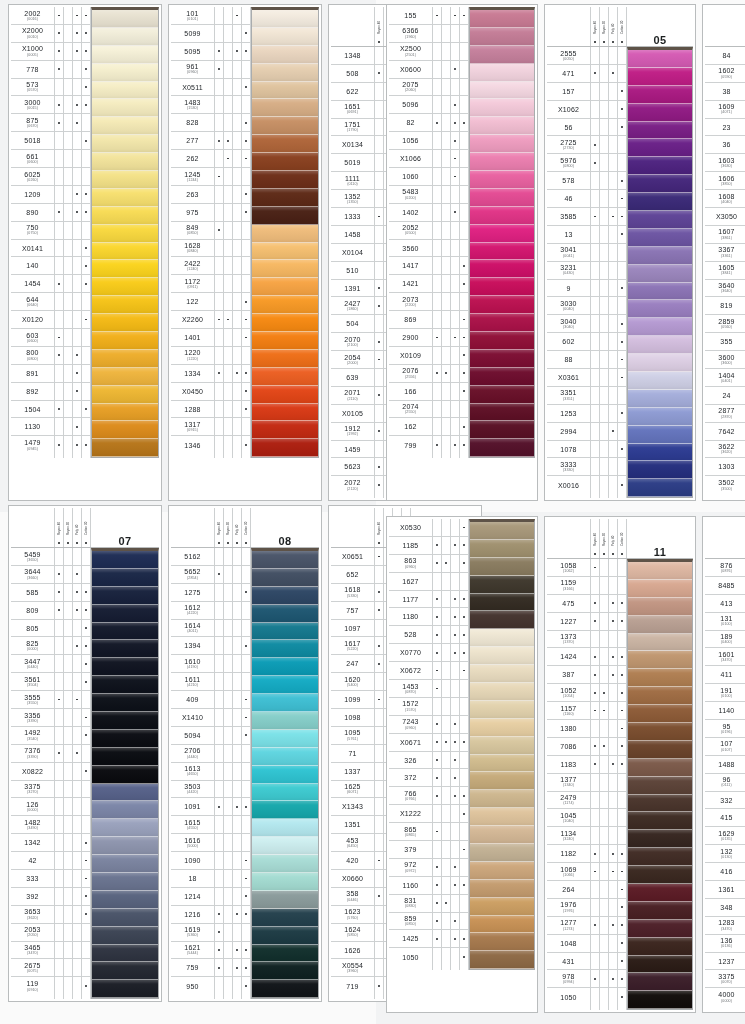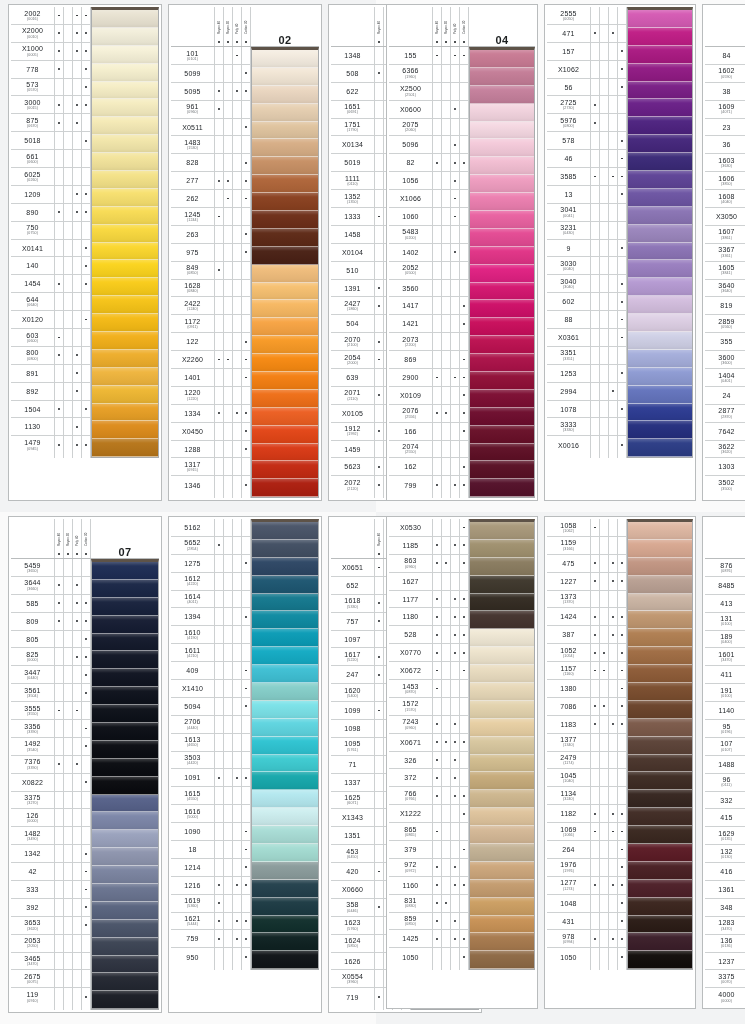--- a/index.html
+++ b/index.html
@@ -28,21 +28,21 @@
   .scan-tint.t2 { left: 376px; top: 0; width: 369px; height: 512px; background:#fafafa; }
   .scan-tint.t3 { left: 0;   top: 512px; width: 376px; height: 512px; background:#fafafa; }
   .scan-tint.t4 { left: 376px; top: 512px; width: 369px; height: 512px; background:#f2f3f4; }
 
   .quadrant {
     position: absolute;
     display: flex;
   }
   .q-tl { left: 8px;   top: 4px;   }
   .q-tr { left: 386px; top: 4px;   }
-  .q-bl { left: 8px;   top: 516px; }
+  .q-bl { left: 8px;   top: 505px; align-items: flex-end; }
   .q-br { left: 386px; top: 516px; }
 
   
   .panel {
     background: #ffffff;
     border: 1px solid #b9bcbd;
     margin-right: 6px;
     padding: 2px;
     display: flex;
     flex-direction: column;
@@ -660,42 +660,20 @@
                 <div class="swatch-sheen"></div>
               </div>
               <div class="swatch" style="height: 17.9px; background: rgb(183, 118, 26);">
                 <div class="swatch-sheen"></div>
               </div>
             </div>
           </div>
         </div>
       </div>
       <div class="panel">
-        <div class="panel-header">
-          <div class="hdr-blank"></div>
-          <div class="hdr-cols">
-            <div class="hdr-col">
-              <span class="vlabel">Rayon 40</span>
-              <span class="hdot"></span>
-            </div>
-            <div class="hdr-col">
-              <span class="vlabel">Rayon 30</span>
-              <span class="hdot"></span>
-            </div>
-            <div class="hdr-col">
-              <span class="vlabel">Poly 40</span>
-              <span class="hdot"></span>
-            </div>
-            <div class="hdr-col">
-              <span class="vlabel">Cotton 30</span>
-              <span class="hdot"></span>
-            </div>
-          </div>
-          <div class="hdr-num">02</div>
-        </div>
         <div class="panel-body">
           <div class="code-col">
             <div class="code-cell" style="height: 17.9px;">
               <span class="code-main">101</span>
               <span class="code-sub">(0101)</span>
             </div>
             <div class="code-cell" style="height: 17.9px;">
               <span class="code-main">5099</span>
             </div>
             <div class="code-cell" style="height: 17.9px;">
@@ -1666,520 +1644,520 @@
               <div class="swatch" style="height: 17.9px; background: rgb(125, 16, 48);">
                 <div class="swatch-sheen"></div>
               </div>
             </div>
           </div>
         </div>
       </div>
     </div>
   <div class="quadrant q-tr">
       <div class="panel">
+        <div class="panel-body">
+          <div class="code-col">
+            <div class="code-cell" style="height: 17.9px;">
+              <span class="code-main">155</span>
+            </div>
+            <div class="code-cell" style="height: 17.9px;">
+              <span class="code-main">6366</span>
+              <span class="code-sub">(1960)</span>
+            </div>
+            <div class="code-cell" style="height: 17.9px;">
+              <span class="code-main">X2500</span>
+              <span class="code-sub">(2501)</span>
+            </div>
+            <div class="code-cell" style="height: 17.9px;">
+              <span class="code-main">X0600</span>
+            </div>
+            <div class="code-cell" style="height: 17.9px;">
+              <span class="code-main">2075</span>
+              <span class="code-sub">(2060)</span>
+            </div>
+            <div class="code-cell" style="height: 17.9px;">
+              <span class="code-main">5096</span>
+            </div>
+            <div class="code-cell" style="height: 17.9px;">
+              <span class="code-main">82</span>
+            </div>
+            <div class="code-cell" style="height: 17.9px;">
+              <span class="code-main">1056</span>
+            </div>
+            <div class="code-cell" style="height: 17.9px;">
+              <span class="code-main">X1066</span>
+            </div>
+            <div class="code-cell" style="height: 17.9px;">
+              <span class="code-main">1060</span>
+            </div>
+            <div class="code-cell" style="height: 17.9px;">
+              <span class="code-main">5483</span>
+              <span class="code-sub">(0200)</span>
+            </div>
+            <div class="code-cell" style="height: 17.9px;">
+              <span class="code-main">1402</span>
+            </div>
+            <div class="code-cell" style="height: 17.9px;">
+              <span class="code-main">2052</span>
+              <span class="code-sub">(0500)</span>
+            </div>
+            <div class="code-cell" style="height: 17.9px;">
+              <span class="code-main">3560</span>
+            </div>
+            <div class="code-cell" style="height: 17.9px;">
+              <span class="code-main">1417</span>
+            </div>
+            <div class="code-cell" style="height: 17.9px;">
+              <span class="code-main">1421</span>
+            </div>
+            <div class="code-cell" style="height: 17.9px;">
+              <span class="code-main">2073</span>
+              <span class="code-sub">(2200)</span>
+            </div>
+            <div class="code-cell" style="height: 17.9px;">
+              <span class="code-main">869</span>
+            </div>
+            <div class="code-cell" style="height: 17.9px;">
+              <span class="code-main">2900</span>
+            </div>
+            <div class="code-cell" style="height: 17.9px;">
+              <span class="code-main">X0109</span>
+            </div>
+            <div class="code-cell" style="height: 17.9px;">
+              <span class="code-main">2076</span>
+              <span class="code-sub">(2556)</span>
+            </div>
+            <div class="code-cell" style="height: 17.9px;">
+              <span class="code-main">166</span>
+            </div>
+            <div class="code-cell" style="height: 17.9px;">
+              <span class="code-main">2074</span>
+              <span class="code-sub">(2550)</span>
+            </div>
+            <div class="code-cell" style="height: 17.9px;">
+              <span class="code-main">162</span>
+            </div>
+            <div class="code-cell" style="height: 17.9px;">
+              <span class="code-main">799</span>
+            </div>
+          </div>
+          <div class="dots-wrap">
+            <div class="dot-col">
+              <div class="dot-cell" style="height: 17.9px;">
+                <span class="dot"></span>
+              </div>
+              <div class="dot-cell" style="height: 17.9px;">
+                <span class="dot off"></span>
+              </div>
+              <div class="dot-cell" style="height: 17.9px;">
+                <span class="dot off"></span>
+              </div>
+              <div class="dot-cell" style="height: 17.9px;">
+                <span class="dot off"></span>
+              </div>
+              <div class="dot-cell" style="height: 17.9px;">
+                <span class="dot off"></span>
+              </div>
+              <div class="dot-cell" style="height: 17.9px;">
+                <span class="dot off"></span>
+              </div>
+              <div class="dot-cell" style="height: 17.9px;">
+                <span class="dot"></span>
+              </div>
+              <div class="dot-cell" style="height: 17.9px;">
+                <span class="dot off"></span>
+              </div>
+              <div class="dot-cell" style="height: 17.9px;">
+                <span class="dot off"></span>
+              </div>
+              <div class="dot-cell" style="height: 17.9px;">
+                <span class="dot off"></span>
+              </div>
+              <div class="dot-cell" style="height: 17.9px;">
+                <span class="dot off"></span>
+              </div>
+              <div class="dot-cell" style="height: 17.9px;">
+                <span class="dot off"></span>
+              </div>
+              <div class="dot-cell" style="height: 17.9px;">
+                <span class="dot off"></span>
+              </div>
+              <div class="dot-cell" style="height: 17.9px;">
+                <span class="dot off"></span>
+              </div>
+              <div class="dot-cell" style="height: 17.9px;">
+                <span class="dot off"></span>
+              </div>
+              <div class="dot-cell" style="height: 17.9px;">
+                <span class="dot off"></span>
+              </div>
+              <div class="dot-cell" style="height: 17.9px;">
+                <span class="dot off"></span>
+              </div>
+              <div class="dot-cell" style="height: 17.9px;">
+                <span class="dot off"></span>
+              </div>
+              <div class="dot-cell" style="height: 17.9px;">
+                <span class="dot"></span>
+              </div>
+              <div class="dot-cell" style="height: 17.9px;">
+                <span class="dot off"></span>
+              </div>
+              <div class="dot-cell" style="height: 17.9px;">
+                <span class="dot"></span>
+              </div>
+              <div class="dot-cell" style="height: 17.9px;">
+                <span class="dot off"></span>
+              </div>
+              <div class="dot-cell" style="height: 17.9px;">
+                <span class="dot off"></span>
+              </div>
+              <div class="dot-cell" style="height: 17.9px;">
+                <span class="dot off"></span>
+              </div>
+              <div class="dot-cell" style="height: 17.9px;">
+                <span class="dot"></span>
+              </div>
+            </div>
+            <div class="dot-col">
+              <div class="dot-cell" style="height: 17.9px;">
+                <span class="dot off"></span>
+              </div>
+              <div class="dot-cell" style="height: 17.9px;">
+                <span class="dot off"></span>
+              </div>
+              <div class="dot-cell" style="height: 17.9px;">
+                <span class="dot off"></span>
+              </div>
+              <div class="dot-cell" style="height: 17.9px;">
+                <span class="dot off"></span>
+              </div>
+              <div class="dot-cell" style="height: 17.9px;">
+                <span class="dot off"></span>
+              </div>
+              <div class="dot-cell" style="height: 17.9px;">
+                <span class="dot off"></span>
+              </div>
+              <div class="dot-cell" style="height: 17.9px;">
+                <span class="dot off"></span>
+              </div>
+              <div class="dot-cell" style="height: 17.9px;">
+                <span class="dot off"></span>
+              </div>
+              <div class="dot-cell" style="height: 17.9px;">
+                <span class="dot off"></span>
+              </div>
+              <div class="dot-cell" style="height: 17.9px;">
+                <span class="dot off"></span>
+              </div>
+              <div class="dot-cell" style="height: 17.9px;">
+                <span class="dot off"></span>
+              </div>
+              <div class="dot-cell" style="height: 17.9px;">
+                <span class="dot off"></span>
+              </div>
+              <div class="dot-cell" style="height: 17.9px;">
+                <span class="dot off"></span>
+              </div>
+              <div class="dot-cell" style="height: 17.9px;">
+                <span class="dot off"></span>
+              </div>
+              <div class="dot-cell" style="height: 17.9px;">
+                <span class="dot off"></span>
+              </div>
+              <div class="dot-cell" style="height: 17.9px;">
+                <span class="dot off"></span>
+              </div>
+              <div class="dot-cell" style="height: 17.9px;">
+                <span class="dot off"></span>
+              </div>
+              <div class="dot-cell" style="height: 17.9px;">
+                <span class="dot off"></span>
+              </div>
+              <div class="dot-cell" style="height: 17.9px;">
+                <span class="dot off"></span>
+              </div>
+              <div class="dot-cell" style="height: 17.9px;">
+                <span class="dot off"></span>
+              </div>
+              <div class="dot-cell" style="height: 17.9px;">
+                <span class="dot"></span>
+              </div>
+              <div class="dot-cell" style="height: 17.9px;">
+                <span class="dot off"></span>
+              </div>
+              <div class="dot-cell" style="height: 17.9px;">
+                <span class="dot off"></span>
+              </div>
+              <div class="dot-cell" style="height: 17.9px;">
+                <span class="dot off"></span>
+              </div>
+              <div class="dot-cell" style="height: 17.9px;">
+                <span class="dot off"></span>
+              </div>
+            </div>
+            <div class="dot-col">
+              <div class="dot-cell" style="height: 17.9px;">
+                <span class="dot"></span>
+              </div>
+              <div class="dot-cell" style="height: 17.9px;">
+                <span class="dot off"></span>
+              </div>
+              <div class="dot-cell" style="height: 17.9px;">
+                <span class="dot off"></span>
+              </div>
+              <div class="dot-cell" style="height: 17.9px;">
+                <span class="dot"></span>
+              </div>
+              <div class="dot-cell" style="height: 17.9px;">
+                <span class="dot off"></span>
+              </div>
+              <div class="dot-cell" style="height: 17.9px;">
+                <span class="dot"></span>
+              </div>
+              <div class="dot-cell" style="height: 17.9px;">
+                <span class="dot"></span>
+              </div>
+              <div class="dot-cell" style="height: 17.9px;">
+                <span class="dot"></span>
+              </div>
+              <div class="dot-cell" style="height: 17.9px;">
+                <span class="dot"></span>
+              </div>
+              <div class="dot-cell" style="height: 17.9px;">
+                <span class="dot"></span>
+              </div>
+              <div class="dot-cell" style="height: 17.9px;">
+                <span class="dot off"></span>
+              </div>
+              <div class="dot-cell" style="height: 17.9px;">
+                <span class="dot"></span>
+              </div>
+              <div class="dot-cell" style="height: 17.9px;">
+                <span class="dot off"></span>
+              </div>
+              <div class="dot-cell" style="height: 17.9px;">
+                <span class="dot off"></span>
+              </div>
+              <div class="dot-cell" style="height: 17.9px;">
+                <span class="dot off"></span>
+              </div>
+              <div class="dot-cell" style="height: 17.9px;">
+                <span class="dot off"></span>
+              </div>
+              <div class="dot-cell" style="height: 17.9px;">
+                <span class="dot off"></span>
+              </div>
+              <div class="dot-cell" style="height: 17.9px;">
+                <span class="dot off"></span>
+              </div>
+              <div class="dot-cell" style="height: 17.9px;">
+                <span class="dot"></span>
+              </div>
+              <div class="dot-cell" style="height: 17.9px;">
+                <span class="dot off"></span>
+              </div>
+              <div class="dot-cell" style="height: 17.9px;">
+                <span class="dot off"></span>
+              </div>
+              <div class="dot-cell" style="height: 17.9px;">
+                <span class="dot off"></span>
+              </div>
+              <div class="dot-cell" style="height: 17.9px;">
+                <span class="dot off"></span>
+              </div>
+              <div class="dot-cell" style="height: 17.9px;">
+                <span class="dot off"></span>
+              </div>
+              <div class="dot-cell" style="height: 17.9px;">
+                <span class="dot"></span>
+              </div>
+            </div>
+            <div class="dot-col">
+              <div class="dot-cell" style="height: 17.9px;">
+                <span class="dot"></span>
+              </div>
+              <div class="dot-cell" style="height: 17.9px;">
+                <span class="dot off"></span>
+              </div>
+              <div class="dot-cell" style="height: 17.9px;">
+                <span class="dot off"></span>
+              </div>
+              <div class="dot-cell" style="height: 17.9px;">
+                <span class="dot off"></span>
+              </div>
+              <div class="dot-cell" style="height: 17.9px;">
+                <span class="dot off"></span>
+              </div>
+              <div class="dot-cell" style="height: 17.9px;">
+                <span class="dot off"></span>
+              </div>
+              <div class="dot-cell" style="height: 17.9px;">
+                <span class="dot"></span>
+              </div>
+              <div class="dot-cell" style="height: 17.9px;">
+                <span class="dot off"></span>
+              </div>
+              <div class="dot-cell" style="height: 17.9px;">
+                <span class="dot off"></span>
+              </div>
+              <div class="dot-cell" style="height: 17.9px;">
+                <span class="dot off"></span>
+              </div>
+              <div class="dot-cell" style="height: 17.9px;">
+                <span class="dot off"></span>
+              </div>
+              <div class="dot-cell" style="height: 17.9px;">
+                <span class="dot off"></span>
+              </div>
+              <div class="dot-cell" style="height: 17.9px;">
+                <span class="dot off"></span>
+              </div>
+              <div class="dot-cell" style="height: 17.9px;">
+                <span class="dot off"></span>
+              </div>
+              <div class="dot-cell" style="height: 17.9px;">
+                <span class="dot"></span>
+              </div>
+              <div class="dot-cell" style="height: 17.9px;">
+                <span class="dot"></span>
+              </div>
+              <div class="dot-cell" style="height: 17.9px;">
+                <span class="dot off"></span>
+              </div>
+              <div class="dot-cell" style="height: 17.9px;">
+                <span class="dot"></span>
+              </div>
+              <div class="dot-cell" style="height: 17.9px;">
+                <span class="dot"></span>
+              </div>
+              <div class="dot-cell" style="height: 17.9px;">
+                <span class="dot"></span>
+              </div>
+              <div class="dot-cell" style="height: 17.9px;">
+                <span class="dot"></span>
+              </div>
+              <div class="dot-cell" style="height: 17.9px;">
+                <span class="dot"></span>
+              </div>
+              <div class="dot-cell" style="height: 17.9px;">
+                <span class="dot off"></span>
+              </div>
+              <div class="dot-cell" style="height: 17.9px;">
+                <span class="dot"></span>
+              </div>
+              <div class="dot-cell" style="height: 17.9px;">
+                <span class="dot"></span>
+              </div>
+            </div>
+          </div>
+          <div class="swatch-col">
+            <div class="swatch-strip" style="width: 66px;">
+              <div class="swatch" style="height: 17.9px; background: rgb(201, 123, 148);">
+                <div class="swatch-sheen"></div>
+              </div>
+              <div class="swatch" style="height: 17.9px; background: rgb(196, 125, 151);">
+                <div class="swatch-sheen"></div>
+              </div>
+              <div class="swatch" style="height: 17.9px; background: rgb(197, 128, 156);">
+                <div class="swatch-sheen"></div>
+              </div>
+              <div class="swatch" style="height: 17.9px; background: rgb(243, 212, 223);">
+                <div class="swatch-sheen"></div>
+              </div>
+              <div class="swatch" style="height: 17.9px; background: rgb(245, 216, 226);">
+                <div class="swatch-sheen"></div>
+              </div>
+              <div class="swatch" style="height: 17.9px; background: rgb(244, 202, 218);">
+                <div class="swatch-sheen"></div>
+              </div>
+              <div class="swatch" style="height: 17.9px; background: rgb(242, 190, 210);">
+                <div class="swatch-sheen"></div>
+              </div>
+              <div class="swatch" style="height: 17.9px; background: rgb(239, 157, 192);">
+                <div class="swatch-sheen"></div>
+              </div>
+              <div class="swatch" style="height: 17.9px; background: rgb(236, 127, 176);">
+                <div class="swatch-sheen"></div>
+              </div>
+              <div class="swatch" style="height: 17.9px; background: rgb(233, 98, 161);">
+                <div class="swatch-sheen"></div>
+              </div>
+              <div class="swatch" style="height: 17.9px; background: rgb(228, 75, 148);">
+                <div class="swatch-sheen"></div>
+              </div>
+              <div class="swatch" style="height: 17.9px; background: rgb(225, 52, 135);">
+                <div class="swatch-sheen"></div>
+              </div>
+              <div class="swatch" style="height: 17.9px; background: rgb(224, 33, 130);">
+                <div class="swatch-sheen"></div>
+              </div>
+              <div class="swatch" style="height: 17.9px; background: rgb(212, 22, 112);">
+                <div class="swatch-sheen"></div>
+              </div>
+              <div class="swatch" style="height: 17.9px; background: rgb(206, 15, 104);">
+                <div class="swatch-sheen"></div>
+              </div>
+              <div class="swatch" style="height: 17.9px; background: rgb(201, 14, 92);">
+                <div class="swatch-sheen"></div>
+              </div>
+              <div class="swatch" style="height: 17.9px; background: rgb(188, 17, 81);">
+                <div class="swatch-sheen"></div>
+              </div>
+              <div class="swatch" style="height: 17.9px; background: rgb(171, 18, 73);">
+                <div class="swatch-sheen"></div>
+              </div>
+              <div class="swatch" style="height: 17.9px; background: rgb(145, 16, 56);">
+                <div class="swatch-sheen"></div>
+              </div>
+              <div class="swatch" style="height: 17.9px; background: rgb(125, 14, 51);">
+                <div class="swatch-sheen"></div>
+              </div>
+              <div class="swatch" style="height: 17.9px; background: rgb(110, 13, 46);">
+                <div class="swatch-sheen"></div>
+              </div>
+              <div class="swatch" style="height: 17.9px; background: rgb(105, 16, 41);">
+                <div class="swatch-sheen"></div>
+              </div>
+              <div class="swatch" style="height: 17.9px; background: rgb(95, 16, 38);">
+                <div class="swatch-sheen"></div>
+              </div>
+              <div class="swatch" style="height: 17.9px; background: rgb(90, 17, 38);">
+                <div class="swatch-sheen"></div>
+              </div>
+              <div class="swatch" style="height: 17.9px; background: rgb(84, 17, 42);">
+                <div class="swatch-sheen"></div>
+              </div>
+            </div>
+          </div>
+        </div>
+      </div>
+      <div class="panel">
         <div class="panel-header">
           <div class="hdr-blank"></div>
           <div class="hdr-cols">
             <div class="hdr-col">
               <span class="vlabel">Rayon 40</span>
               <span class="hdot"></span>
             </div>
             <div class="hdr-col">
               <span class="vlabel">Rayon 30</span>
               <span class="hdot"></span>
             </div>
             <div class="hdr-col">
               <span class="vlabel">Poly 40</span>
               <span class="hdot"></span>
             </div>
             <div class="hdr-col">
               <span class="vlabel">Cotton 30</span>
               <span class="hdot"></span>
             </div>
           </div>
-          <div class="hdr-num">04</div>
+          <div class="hdr-num">05</div>
         </div>
-        <div class="panel-body">
-          <div class="code-col">
-            <div class="code-cell" style="height: 17.9px;">
-              <span class="code-main">155</span>
-            </div>
-            <div class="code-cell" style="height: 17.9px;">
-              <span class="code-main">6366</span>
-              <span class="code-sub">(1960)</span>
-            </div>
-            <div class="code-cell" style="height: 17.9px;">
-              <span class="code-main">X2500</span>
-              <span class="code-sub">(2501)</span>
-            </div>
-            <div class="code-cell" style="height: 17.9px;">
-              <span class="code-main">X0600</span>
-            </div>
-            <div class="code-cell" style="height: 17.9px;">
-              <span class="code-main">2075</span>
-              <span class="code-sub">(2060)</span>
-            </div>
-            <div class="code-cell" style="height: 17.9px;">
-              <span class="code-main">5096</span>
-            </div>
-            <div class="code-cell" style="height: 17.9px;">
-              <span class="code-main">82</span>
-            </div>
-            <div class="code-cell" style="height: 17.9px;">
-              <span class="code-main">1056</span>
-            </div>
-            <div class="code-cell" style="height: 17.9px;">
-              <span class="code-main">X1066</span>
-            </div>
-            <div class="code-cell" style="height: 17.9px;">
-              <span class="code-main">1060</span>
-            </div>
-            <div class="code-cell" style="height: 17.9px;">
-              <span class="code-main">5483</span>
-              <span class="code-sub">(0200)</span>
-            </div>
-            <div class="code-cell" style="height: 17.9px;">
-              <span class="code-main">1402</span>
-            </div>
-            <div class="code-cell" style="height: 17.9px;">
-              <span class="code-main">2052</span>
-              <span class="code-sub">(0500)</span>
-            </div>
-            <div class="code-cell" style="height: 17.9px;">
-              <span class="code-main">3560</span>
-            </div>
-            <div class="code-cell" style="height: 17.9px;">
-              <span class="code-main">1417</span>
-            </div>
-            <div class="code-cell" style="height: 17.9px;">
-              <span class="code-main">1421</span>
-            </div>
-            <div class="code-cell" style="height: 17.9px;">
-              <span class="code-main">2073</span>
-              <span class="code-sub">(2200)</span>
-            </div>
-            <div class="code-cell" style="height: 17.9px;">
-              <span class="code-main">869</span>
-            </div>
-            <div class="code-cell" style="height: 17.9px;">
-              <span class="code-main">2900</span>
-            </div>
-            <div class="code-cell" style="height: 17.9px;">
-              <span class="code-main">X0109</span>
-            </div>
-            <div class="code-cell" style="height: 17.9px;">
-              <span class="code-main">2076</span>
-              <span class="code-sub">(2556)</span>
-            </div>
-            <div class="code-cell" style="height: 17.9px;">
-              <span class="code-main">166</span>
-            </div>
-            <div class="code-cell" style="height: 17.9px;">
-              <span class="code-main">2074</span>
-              <span class="code-sub">(2550)</span>
-            </div>
-            <div class="code-cell" style="height: 17.9px;">
-              <span class="code-main">162</span>
-            </div>
-            <div class="code-cell" style="height: 17.9px;">
-              <span class="code-main">799</span>
-            </div>
-          </div>
-          <div class="dots-wrap">
-            <div class="dot-col">
-              <div class="dot-cell" style="height: 17.9px;">
-                <span class="dot"></span>
-              </div>
-              <div class="dot-cell" style="height: 17.9px;">
-                <span class="dot off"></span>
-              </div>
-              <div class="dot-cell" style="height: 17.9px;">
-                <span class="dot off"></span>
-              </div>
-              <div class="dot-cell" style="height: 17.9px;">
-                <span class="dot off"></span>
-              </div>
-              <div class="dot-cell" style="height: 17.9px;">
-                <span class="dot off"></span>
-              </div>
-              <div class="dot-cell" style="height: 17.9px;">
-                <span class="dot off"></span>
-              </div>
-              <div class="dot-cell" style="height: 17.9px;">
-                <span class="dot"></span>
-              </div>
-              <div class="dot-cell" style="height: 17.9px;">
-                <span class="dot off"></span>
-              </div>
-              <div class="dot-cell" style="height: 17.9px;">
-                <span class="dot off"></span>
-              </div>
-              <div class="dot-cell" style="height: 17.9px;">
-                <span class="dot off"></span>
-              </div>
-              <div class="dot-cell" style="height: 17.9px;">
-                <span class="dot off"></span>
-              </div>
-              <div class="dot-cell" style="height: 17.9px;">
-                <span class="dot off"></span>
-              </div>
-              <div class="dot-cell" style="height: 17.9px;">
-                <span class="dot off"></span>
-              </div>
-              <div class="dot-cell" style="height: 17.9px;">
-                <span class="dot off"></span>
-              </div>
-              <div class="dot-cell" style="height: 17.9px;">
-                <span class="dot off"></span>
-              </div>
-              <div class="dot-cell" style="height: 17.9px;">
-                <span class="dot off"></span>
-              </div>
-              <div class="dot-cell" style="height: 17.9px;">
-                <span class="dot off"></span>
-              </div>
-              <div class="dot-cell" style="height: 17.9px;">
-                <span class="dot off"></span>
-              </div>
-              <div class="dot-cell" style="height: 17.9px;">
-                <span class="dot"></span>
-              </div>
-              <div class="dot-cell" style="height: 17.9px;">
-                <span class="dot off"></span>
-              </div>
-              <div class="dot-cell" style="height: 17.9px;">
-                <span class="dot"></span>
-              </div>
-              <div class="dot-cell" style="height: 17.9px;">
-                <span class="dot off"></span>
-              </div>
-              <div class="dot-cell" style="height: 17.9px;">
-                <span class="dot off"></span>
-              </div>
-              <div class="dot-cell" style="height: 17.9px;">
-                <span class="dot off"></span>
-              </div>
-              <div class="dot-cell" style="height: 17.9px;">
-                <span class="dot"></span>
-              </div>
-            </div>
-            <div class="dot-col">
-              <div class="dot-cell" style="height: 17.9px;">
-                <span class="dot off"></span>
-              </div>
-              <div class="dot-cell" style="height: 17.9px;">
-                <span class="dot off"></span>
-              </div>
-              <div class="dot-cell" style="height: 17.9px;">
-                <span class="dot off"></span>
-              </div>
-              <div class="dot-cell" style="height: 17.9px;">
-                <span class="dot off"></span>
-              </div>
-              <div class="dot-cell" style="height: 17.9px;">
-                <span class="dot off"></span>
-              </div>
-              <div class="dot-cell" style="height: 17.9px;">
-                <span class="dot off"></span>
-              </div>
-              <div class="dot-cell" style="height: 17.9px;">
-                <span class="dot off"></span>
-              </div>
-              <div class="dot-cell" style="height: 17.9px;">
-                <span class="dot off"></span>
-              </div>
-              <div class="dot-cell" style="height: 17.9px;">
-                <span class="dot off"></span>
-              </div>
-              <div class="dot-cell" style="height: 17.9px;">
-                <span class="dot off"></span>
-              </div>
-              <div class="dot-cell" style="height: 17.9px;">
-                <span class="dot off"></span>
-              </div>
-              <div class="dot-cell" style="height: 17.9px;">
-                <span class="dot off"></span>
-              </div>
-              <div class="dot-cell" style="height: 17.9px;">
-                <span class="dot off"></span>
-              </div>
-              <div class="dot-cell" style="height: 17.9px;">
-                <span class="dot off"></span>
-              </div>
-              <div class="dot-cell" style="height: 17.9px;">
-                <span class="dot off"></span>
-              </div>
-              <div class="dot-cell" style="height: 17.9px;">
-                <span class="dot off"></span>
-              </div>
-              <div class="dot-cell" style="height: 17.9px;">
-                <span class="dot off"></span>
-              </div>
-              <div class="dot-cell" style="height: 17.9px;">
-                <span class="dot off"></span>
-              </div>
-              <div class="dot-cell" style="height: 17.9px;">
-                <span class="dot off"></span>
-              </div>
-              <div class="dot-cell" style="height: 17.9px;">
-                <span class="dot off"></span>
-              </div>
-              <div class="dot-cell" style="height: 17.9px;">
-                <span class="dot"></span>
-              </div>
-              <div class="dot-cell" style="height: 17.9px;">
-                <span class="dot off"></span>
-              </div>
-              <div class="dot-cell" style="height: 17.9px;">
-                <span class="dot off"></span>
-              </div>
-              <div class="dot-cell" style="height: 17.9px;">
-                <span class="dot off"></span>
-              </div>
-              <div class="dot-cell" style="height: 17.9px;">
-                <span class="dot off"></span>
-              </div>
-            </div>
-            <div class="dot-col">
-              <div class="dot-cell" style="height: 17.9px;">
-                <span class="dot"></span>
-              </div>
-              <div class="dot-cell" style="height: 17.9px;">
-                <span class="dot off"></span>
-              </div>
-              <div class="dot-cell" style="height: 17.9px;">
-                <span class="dot off"></span>
-              </div>
-              <div class="dot-cell" style="height: 17.9px;">
-                <span class="dot"></span>
-              </div>
-              <div class="dot-cell" style="height: 17.9px;">
-                <span class="dot off"></span>
-              </div>
-              <div class="dot-cell" style="height: 17.9px;">
-                <span class="dot"></span>
-              </div>
-              <div class="dot-cell" style="height: 17.9px;">
-                <span class="dot"></span>
-              </div>
-              <div class="dot-cell" style="height: 17.9px;">
-                <span class="dot"></span>
-              </div>
-              <div class="dot-cell" style="height: 17.9px;">
-                <span class="dot"></span>
-              </div>
-              <div class="dot-cell" style="height: 17.9px;">
-                <span class="dot"></span>
-              </div>
-              <div class="dot-cell" style="height: 17.9px;">
-                <span class="dot off"></span>
-              </div>
-              <div class="dot-cell" style="height: 17.9px;">
-                <span class="dot"></span>
-              </div>
-              <div class="dot-cell" style="height: 17.9px;">
-                <span class="dot off"></span>
-              </div>
-              <div class="dot-cell" style="height: 17.9px;">
-                <span class="dot off"></span>
-              </div>
-              <div class="dot-cell" style="height: 17.9px;">
-                <span class="dot off"></span>
-              </div>
-              <div class="dot-cell" style="height: 17.9px;">
-                <span class="dot off"></span>
-              </div>
-              <div class="dot-cell" style="height: 17.9px;">
-                <span class="dot off"></span>
-              </div>
-              <div class="dot-cell" style="height: 17.9px;">
-                <span class="dot off"></span>
-              </div>
-              <div class="dot-cell" style="height: 17.9px;">
-                <span class="dot"></span>
-              </div>
-              <div class="dot-cell" style="height: 17.9px;">
-                <span class="dot off"></span>
-              </div>
-              <div class="dot-cell" style="height: 17.9px;">
-                <span class="dot off"></span>
-              </div>
-              <div class="dot-cell" style="height: 17.9px;">
-                <span class="dot off"></span>
-              </div>
-              <div class="dot-cell" style="height: 17.9px;">
-                <span class="dot off"></span>
-              </div>
-              <div class="dot-cell" style="height: 17.9px;">
-                <span class="dot off"></span>
-              </div>
-              <div class="dot-cell" style="height: 17.9px;">
-                <span class="dot"></span>
-              </div>
-            </div>
-            <div class="dot-col">
-              <div class="dot-cell" style="height: 17.9px;">
-                <span class="dot"></span>
-              </div>
-              <div class="dot-cell" style="height: 17.9px;">
-                <span class="dot off"></span>
-              </div>
-              <div class="dot-cell" style="height: 17.9px;">
-                <span class="dot off"></span>
-              </div>
-              <div class="dot-cell" style="height: 17.9px;">
-                <span class="dot off"></span>
-              </div>
-              <div class="dot-cell" style="height: 17.9px;">
-                <span class="dot off"></span>
-              </div>
-              <div class="dot-cell" style="height: 17.9px;">
-                <span class="dot off"></span>
-              </div>
-              <div class="dot-cell" style="height: 17.9px;">
-                <span class="dot"></span>
-              </div>
-              <div class="dot-cell" style="height: 17.9px;">
-                <span class="dot off"></span>
-              </div>
-              <div class="dot-cell" style="height: 17.9px;">
-                <span class="dot off"></span>
-              </div>
-              <div class="dot-cell" style="height: 17.9px;">
-                <span class="dot off"></span>
-              </div>
-              <div class="dot-cell" style="height: 17.9px;">
-                <span class="dot off"></span>
-              </div>
-              <div class="dot-cell" style="height: 17.9px;">
-                <span class="dot off"></span>
-              </div>
-              <div class="dot-cell" style="height: 17.9px;">
-                <span class="dot off"></span>
-              </div>
-              <div class="dot-cell" style="height: 17.9px;">
-                <span class="dot off"></span>
-              </div>
-              <div class="dot-cell" style="height: 17.9px;">
-                <span class="dot"></span>
-              </div>
-              <div class="dot-cell" style="height: 17.9px;">
-                <span class="dot"></span>
-              </div>
-              <div class="dot-cell" style="height: 17.9px;">
-                <span class="dot off"></span>
-              </div>
-              <div class="dot-cell" style="height: 17.9px;">
-                <span class="dot"></span>
-              </div>
-              <div class="dot-cell" style="height: 17.9px;">
-                <span class="dot"></span>
-              </div>
-              <div class="dot-cell" style="height: 17.9px;">
-                <span class="dot"></span>
-              </div>
-              <div class="dot-cell" style="height: 17.9px;">
-                <span class="dot"></span>
-              </div>
-              <div class="dot-cell" style="height: 17.9px;">
-                <span class="dot"></span>
-              </div>
-              <div class="dot-cell" style="height: 17.9px;">
-                <span class="dot off"></span>
-              </div>
-              <div class="dot-cell" style="height: 17.9px;">
-                <span class="dot"></span>
-              </div>
-              <div class="dot-cell" style="height: 17.9px;">
-                <span class="dot"></span>
-              </div>
-            </div>
-          </div>
-          <div class="swatch-col">
-            <div class="swatch-strip" style="width: 66px;">
-              <div class="swatch" style="height: 17.9px; background: rgb(201, 123, 148);">
-                <div class="swatch-sheen"></div>
-              </div>
-              <div class="swatch" style="height: 17.9px; background: rgb(196, 125, 151);">
-                <div class="swatch-sheen"></div>
-              </div>
-              <div class="swatch" style="height: 17.9px; background: rgb(197, 128, 156);">
-                <div class="swatch-sheen"></div>
-              </div>
-              <div class="swatch" style="height: 17.9px; background: rgb(243, 212, 223);">
-                <div class="swatch-sheen"></div>
-              </div>
-              <div class="swatch" style="height: 17.9px; background: rgb(245, 216, 226);">
-                <div class="swatch-sheen"></div>
-              </div>
-              <div class="swatch" style="height: 17.9px; background: rgb(244, 202, 218);">
-                <div class="swatch-sheen"></div>
-              </div>
-              <div class="swatch" style="height: 17.9px; background: rgb(242, 190, 210);">
-                <div class="swatch-sheen"></div>
-              </div>
-              <div class="swatch" style="height: 17.9px; background: rgb(239, 157, 192);">
-                <div class="swatch-sheen"></div>
-              </div>
-              <div class="swatch" style="height: 17.9px; background: rgb(236, 127, 176);">
-                <div class="swatch-sheen"></div>
-              </div>
-              <div class="swatch" style="height: 17.9px; background: rgb(233, 98, 161);">
-                <div class="swatch-sheen"></div>
-              </div>
-              <div class="swatch" style="height: 17.9px; background: rgb(228, 75, 148);">
-                <div class="swatch-sheen"></div>
-              </div>
-              <div class="swatch" style="height: 17.9px; background: rgb(225, 52, 135);">
-                <div class="swatch-sheen"></div>
-              </div>
-              <div class="swatch" style="height: 17.9px; background: rgb(224, 33, 130);">
-                <div class="swatch-sheen"></div>
-              </div>
-              <div class="swatch" style="height: 17.9px; background: rgb(212, 22, 112);">
-                <div class="swatch-sheen"></div>
-              </div>
-              <div class="swatch" style="height: 17.9px; background: rgb(206, 15, 104);">
-                <div class="swatch-sheen"></div>
-              </div>
-              <div class="swatch" style="height: 17.9px; background: rgb(201, 14, 92);">
-                <div class="swatch-sheen"></div>
-              </div>
-              <div class="swatch" style="height: 17.9px; background: rgb(188, 17, 81);">
-                <div class="swatch-sheen"></div>
-              </div>
-              <div class="swatch" style="height: 17.9px; background: rgb(171, 18, 73);">
-                <div class="swatch-sheen"></div>
-              </div>
-              <div class="swatch" style="height: 17.9px; background: rgb(145, 16, 56);">
-                <div class="swatch-sheen"></div>
-              </div>
-              <div class="swatch" style="height: 17.9px; background: rgb(125, 14, 51);">
-                <div class="swatch-sheen"></div>
-              </div>
-              <div class="swatch" style="height: 17.9px; background: rgb(110, 13, 46);">
-                <div class="swatch-sheen"></div>
-              </div>
-              <div class="swatch" style="height: 17.9px; background: rgb(105, 16, 41);">
-                <div class="swatch-sheen"></div>
-              </div>
-              <div class="swatch" style="height: 17.9px; background: rgb(95, 16, 38);">
-                <div class="swatch-sheen"></div>
-              </div>
-              <div class="swatch" style="height: 17.9px; background: rgb(90, 17, 38);">
-                <div class="swatch-sheen"></div>
-              </div>
-              <div class="swatch" style="height: 17.9px; background: rgb(84, 17, 42);">
-                <div class="swatch-sheen"></div>
-              </div>
-            </div>
-          </div>
-        </div>
-      </div>
-      <div class="panel">
         <div class="panel-body">
           <div class="code-col">
             <div class="code-cell" style="height: 17.9px;">
               <span class="code-main">2555</span>
               <span class="code-sub">(0050)</span>
             </div>
             <div class="code-cell" style="height: 17.9px;">
               <span class="code-main">471</span>
             </div>
             <div class="code-cell" style="height: 17.9px;">
@@ -3255,20 +3233,42 @@
                 <div class="swatch-sheen"></div>
               </div>
               <div class="swatch" style="height: 17.9px; background: rgb(27, 30, 38);">
                 <div class="swatch-sheen"></div>
               </div>
             </div>
           </div>
         </div>
       </div>
       <div class="panel">
+        <div class="panel-header">
+          <div class="hdr-blank"></div>
+          <div class="hdr-cols">
+            <div class="hdr-col">
+              <span class="vlabel">Rayon 40</span>
+              <span class="hdot"></span>
+            </div>
+            <div class="hdr-col">
+              <span class="vlabel">Rayon 30</span>
+              <span class="hdot"></span>
+            </div>
+            <div class="hdr-col">
+              <span class="vlabel">Poly 40</span>
+              <span class="hdot"></span>
+            </div>
+            <div class="hdr-col">
+              <span class="vlabel">Cotton 30</span>
+              <span class="hdot"></span>
+            </div>
+          </div>
+          <div class="hdr-num">08</div>
+        </div>
         <div class="panel-body">
           <div class="code-col">
             <div class="code-cell" style="height: 17.9px;">
               <span class="code-main">5162</span>
             </div>
             <div class="code-cell" style="height: 17.9px;">
               <span class="code-main">5652</span>
               <span class="code-sub">(2854)</span>
             </div>
             <div class="code-cell" style="height: 17.9px;">
@@ -4720,20 +4720,42 @@
                 <div class="swatch-sheen"></div>
               </div>
               <div class="swatch" style="height: 17.9px; background: rgb(142, 106, 70);">
                 <div class="swatch-sheen"></div>
               </div>
             </div>
           </div>
         </div>
       </div>
       <div class="panel">
+        <div class="panel-header">
+          <div class="hdr-blank"></div>
+          <div class="hdr-cols">
+            <div class="hdr-col">
+              <span class="vlabel">Rayon 40</span>
+              <span class="hdot"></span>
+            </div>
+            <div class="hdr-col">
+              <span class="vlabel">Rayon 30</span>
+              <span class="hdot"></span>
+            </div>
+            <div class="hdr-col">
+              <span class="vlabel">Poly 40</span>
+              <span class="hdot"></span>
+            </div>
+            <div class="hdr-col">
+              <span class="vlabel">Cotton 30</span>
+              <span class="hdot"></span>
+            </div>
+          </div>
+          <div class="hdr-num">11</div>
+        </div>
         <div class="panel-body">
           <div class="code-col">
             <div class="code-cell" style="height: 17.9px;">
               <span class="code-main">1058</span>
               <span class="code-sub">(1062)</span>
             </div>
             <div class="code-cell" style="height: 17.9px;">
               <span class="code-main">1159</span>
               <span class="code-sub">(3166)</span>
             </div>

